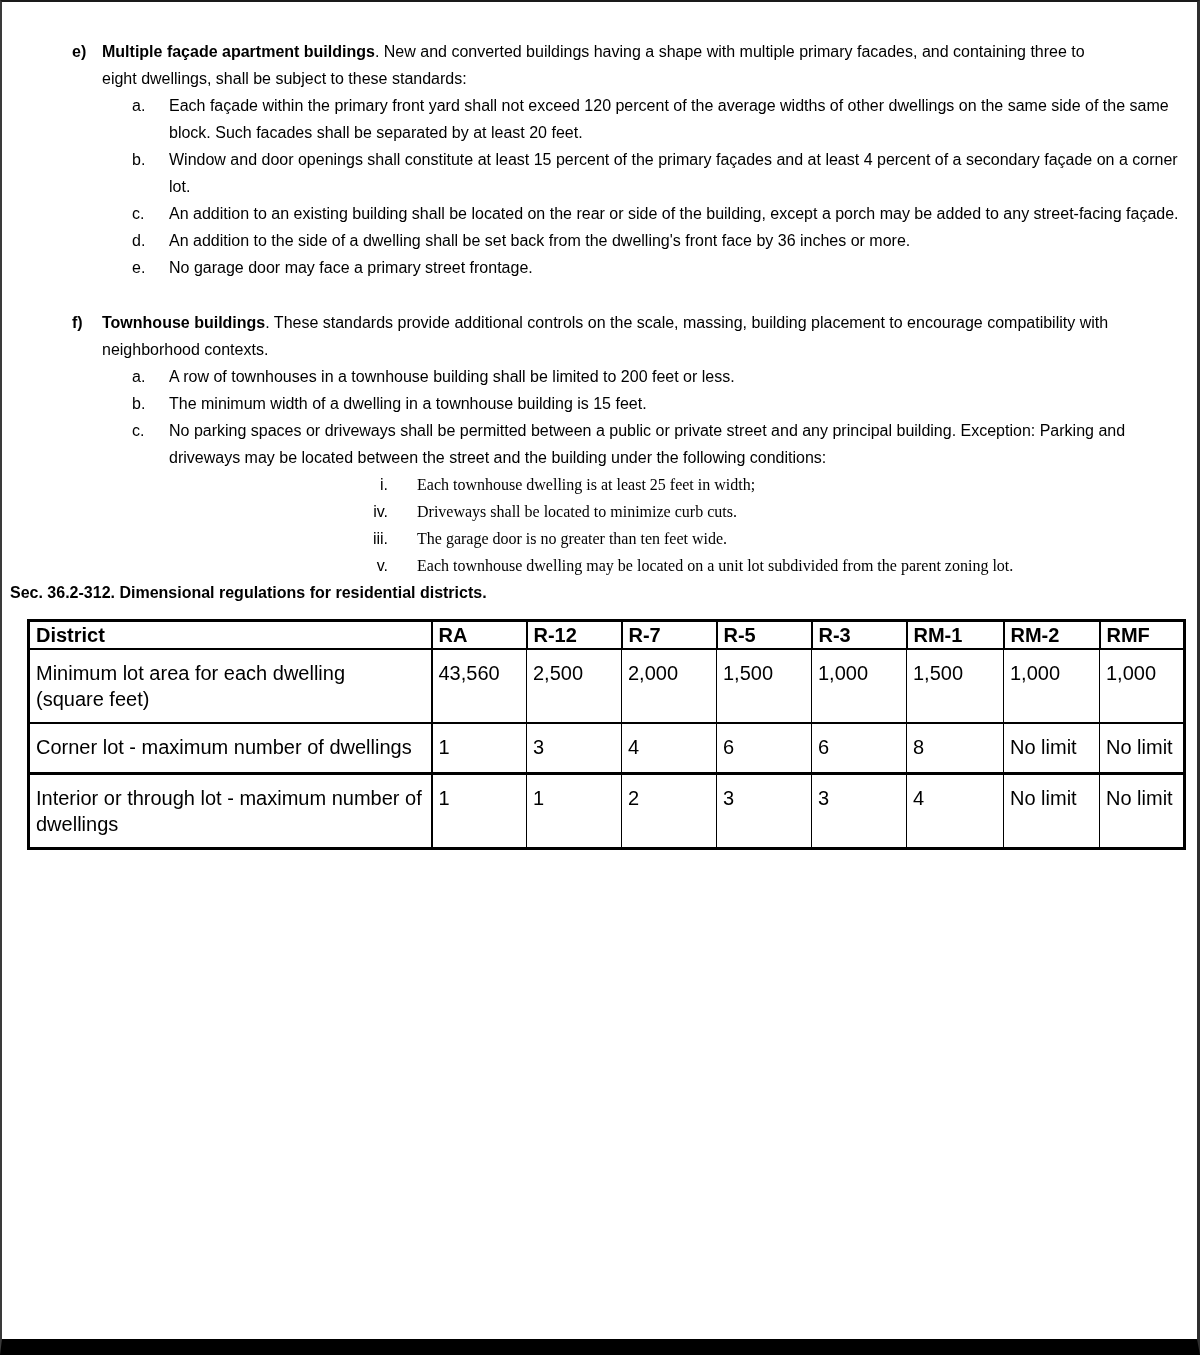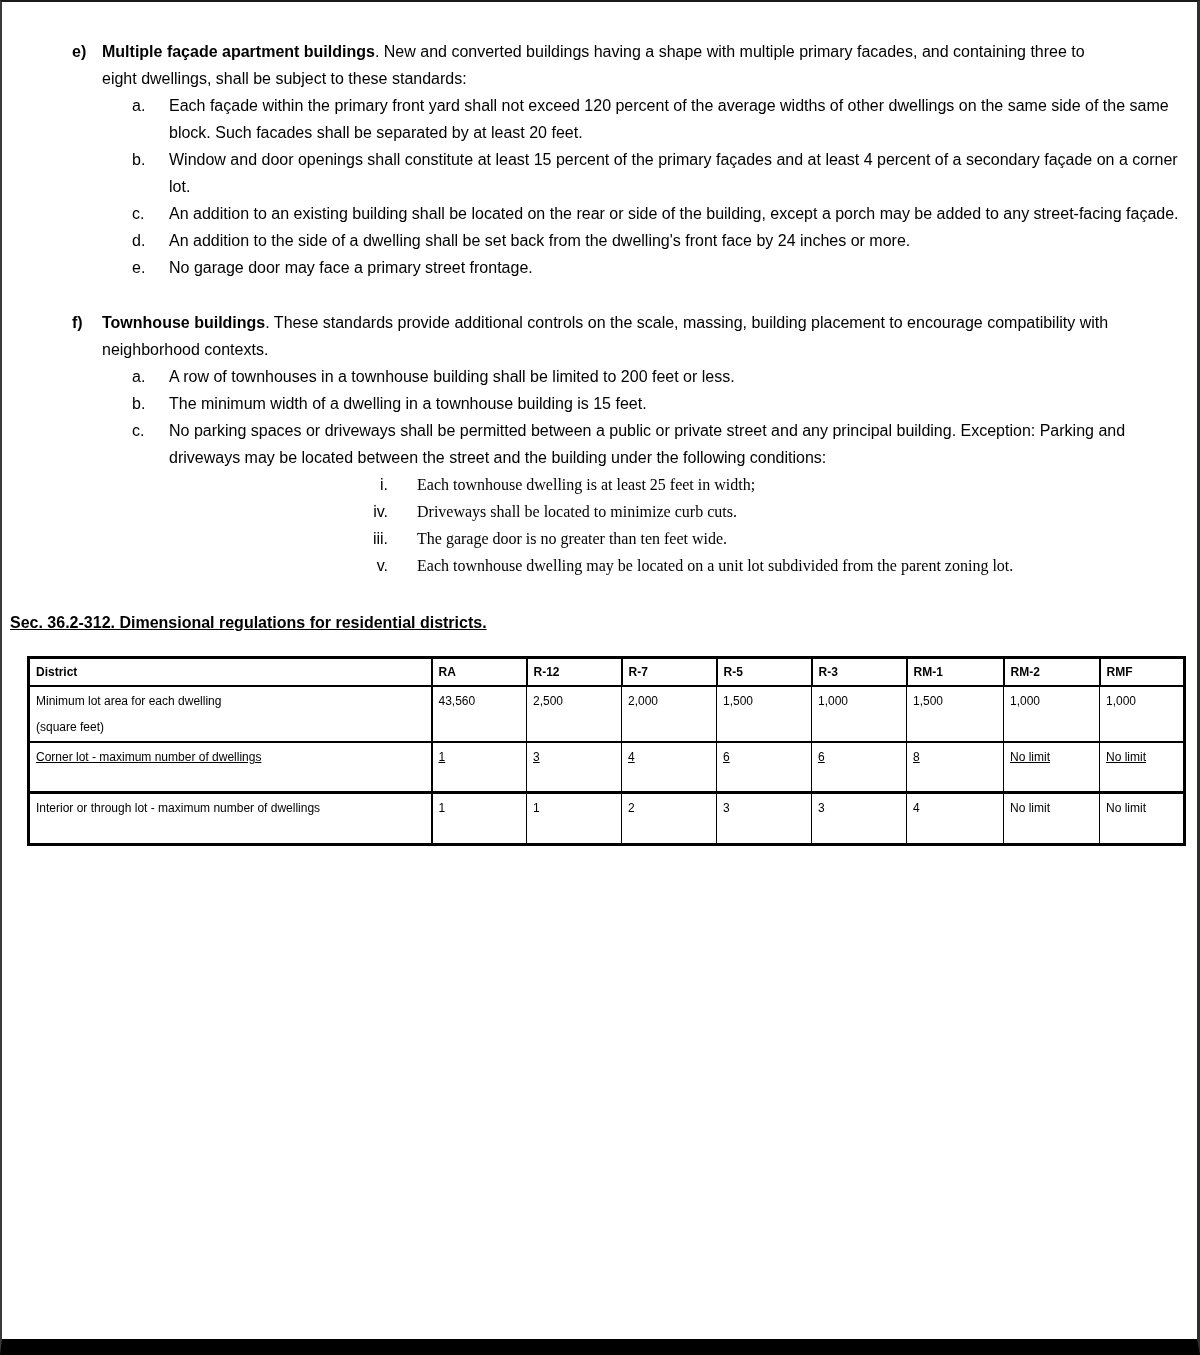--- a/index.html
+++ b/index.html
@@ -34,46 +34,46 @@
   .sub { display:flex; margin-left:130px; }
   .sub > .marker { width:37px; flex:none; }
   .sub > .body { width:1010px; }
 
   .roman { display:flex; margin-left:356px; }
   .roman > .marker { width:30px; flex:none; text-align:right; }
   .roman > .body { margin-left:29px; width:762px;font-family:Liberation Serif, serif; }
 
   .item-f { margin-top:28px; }
 
-  .heading { margin-top:30px; margin-left:8px; font-weight:bold;text-decoration:underline; }
+  .heading { margin-left:8px; font-weight:bold; }
 
   table.reg {
     border-collapse:collapse;
     table-layout:fixed;
-    margin-top:20px; margin-left:25px;
+    margin-top:13px; margin-left:25px;
     width:1156px;
-    font-size:12px; line-height:26px;
+    font-size:20px; line-height:26px;
     border:3px solid #000;
   }
   table.reg th {
     border:2px solid #000;
     text-align:left; font-weight:bold;
     padding:0 6px; height:25px;
     overflow:hidden; white-space:nowrap;
   }
   table.reg td {
     border:2px solid #000;
     border-left-width:1px; border-right-width:1px;
     vertical-align:top;
-    padding:1px 6px;
+    padding:10px 6px;
     overflow:hidden;
   }
   table.reg td:first-child { border-right-width:2px; }
   tr.row-minlot  { height:48px; }
-  tr.row-corner  { height:50px;text-decoration:underline; }
+  tr.row-corner  { height:50px; }
   tr.row-interior { height:52px; }
   tr.row-interior td { border-top-width:3px; }
 </style>
 </head>
 <body>
 
 <div class="page">
   <div class="content">
 
     <div class="item">
@@ -88,21 +88,21 @@
     <div class="sub">
       <span class="marker">b.</span>
       <div class="body">Window and door openings shall constitute at least 15 percent of the primary façades and at least 4 percent of a secondary façade on a corner lot.</div>
     </div>
     <div class="sub">
       <span class="marker">c.</span>
       <div class="body">An addition to an existing building shall be located on the rear or side of the building, except a porch may be added to any street-facing façade.</div>
     </div>
     <div class="sub">
       <span class="marker">d.</span>
-      <div class="body">An addition to the side of a dwelling shall be set back from the dwelling's front face by 24 inches or more.</div>
+      <div class="body">An addition to the side of a dwelling shall be set back from the dwelling's front face by 36 inches or more.</div>
     </div>
     <div class="sub">
       <span class="marker">e.</span>
       <div class="body">No garage door may face a primary street frontage.</div>
     </div>
 
     <div class="item item-f">
       <span class="marker">f)</span>
       <div class="body"><span class="bold">Townhouse buildings</span><span>. These standards provide additional controls on the scale, massing, building placement to encourage compatibility with neighborhood contexts.</span></div>
     </div>

